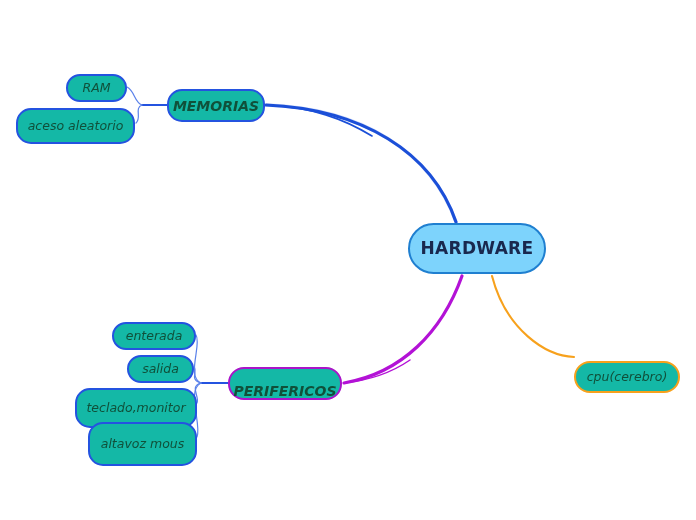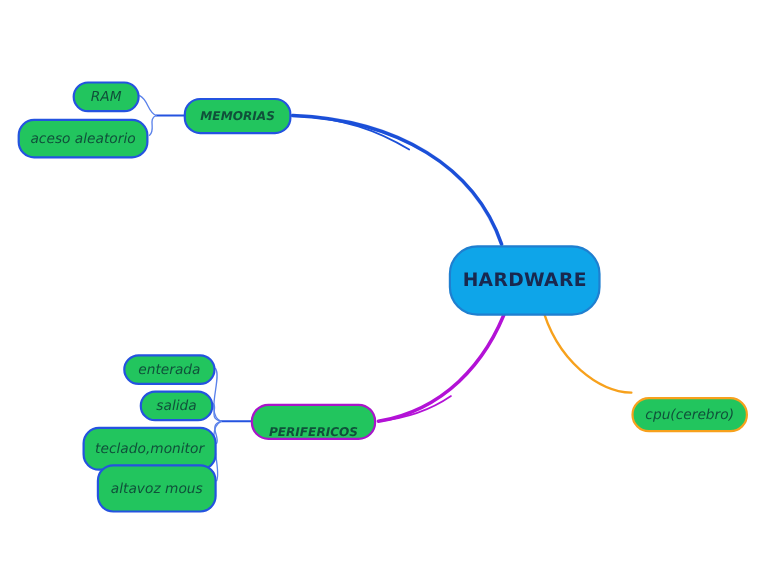--- a/index.html
+++ b/index.html
@@ -24,21 +24,21 @@
     width: 696px;
     height: 520px;
     pointer-events: none;
   }
   .node {
     position: absolute;
     box-sizing: border-box;
     display: flex;
     align-items: center;
     justify-content: center;
-    background: #22c55e;
+    background: #14b8a6;
     border-style: solid;
     white-space: nowrap;
     text-align: center;
   }
   .node-label {
     display: block;
     line-height: 1;
   }
   
   .node-root {
@@ -82,21 +82,21 @@
     font-style: italic;
     font-weight: bold;
     font-size: 12.5px;
   }
   .node-leaf .node-label {
     font-weight: normal;
     font-size: 12.5px;
   }
   .node-branch .node-label {
     font-weight: bold;
-    font-size: 11px;
+    font-size: 14px;
   }
 </style>
 </head>
 <body>
 
 <div id="canvas">
 
   <svg id="edges" viewBox="0 0 696 520">
 
     <g>
@@ -123,21 +123,21 @@
 
     <g>
       <path d="M 228 383 L 201 383" fill="none" stroke="#2453e0" stroke-width="1.9" stroke-linecap="round"></path>
       <path d="M 201 383 C 186 377 202 344 196 335" fill="none" stroke="#5b82ea" stroke-width="1.2" stroke-linecap="round"></path>
       <path d="M 201 383 C 189 380 198 371 194 367" fill="none" stroke="#5b82ea" stroke-width="1.2" stroke-linecap="round"></path>
       <path d="M 201 383 C 189 386 200 397 197 403" fill="none" stroke="#5b82ea" stroke-width="1.2" stroke-linecap="round"></path>
       <path d="M 201 383 C 186 390 202 425 197 437" fill="none" stroke="#5b82ea" stroke-width="1.2" stroke-linecap="round"></path>
     </g>
   </svg>
 
-  <div class="node node-root" id="node-root" style="left: 408px; top: 223px; width: 138px; height: 64px; border-color: rgb(31, 127, 208); background: #0ea5e9;">
+  <div class="node node-root" id="node-root" style="left: 408px; top: 223px; width: 138px; height: 51px; border-color: rgb(31, 127, 208); background: #7dd3fc;">
     <span class="node-label" style="color: rgb(25, 40, 78);">HARDWARE</span>
   </div>
 
   <div class="node node-blue node-branch" id="node-memorias" style="left: 167px; top: 89px; width: 98px; height: 33px; border-color: rgb(36, 83, 224);">
     <span class="node-label" style="color: rgb(16, 80, 58);">MEMORIAS</span>
   </div>
   <div class="node node-blue node-leaf" id="node-ram" style="left: 66px; top: 74px; width: 61px; height: 28px; border-color: rgb(36, 83, 224);">
     <span class="node-label" style="color: rgb(16, 80, 58);">RAM</span>
   </div>
   <div class="node node-blue node-leaf" id="node-aceso-aleatorio" style="left: 16px; top: 108px; width: 119px; height: 36px; border-color: rgb(36, 83, 224);">

